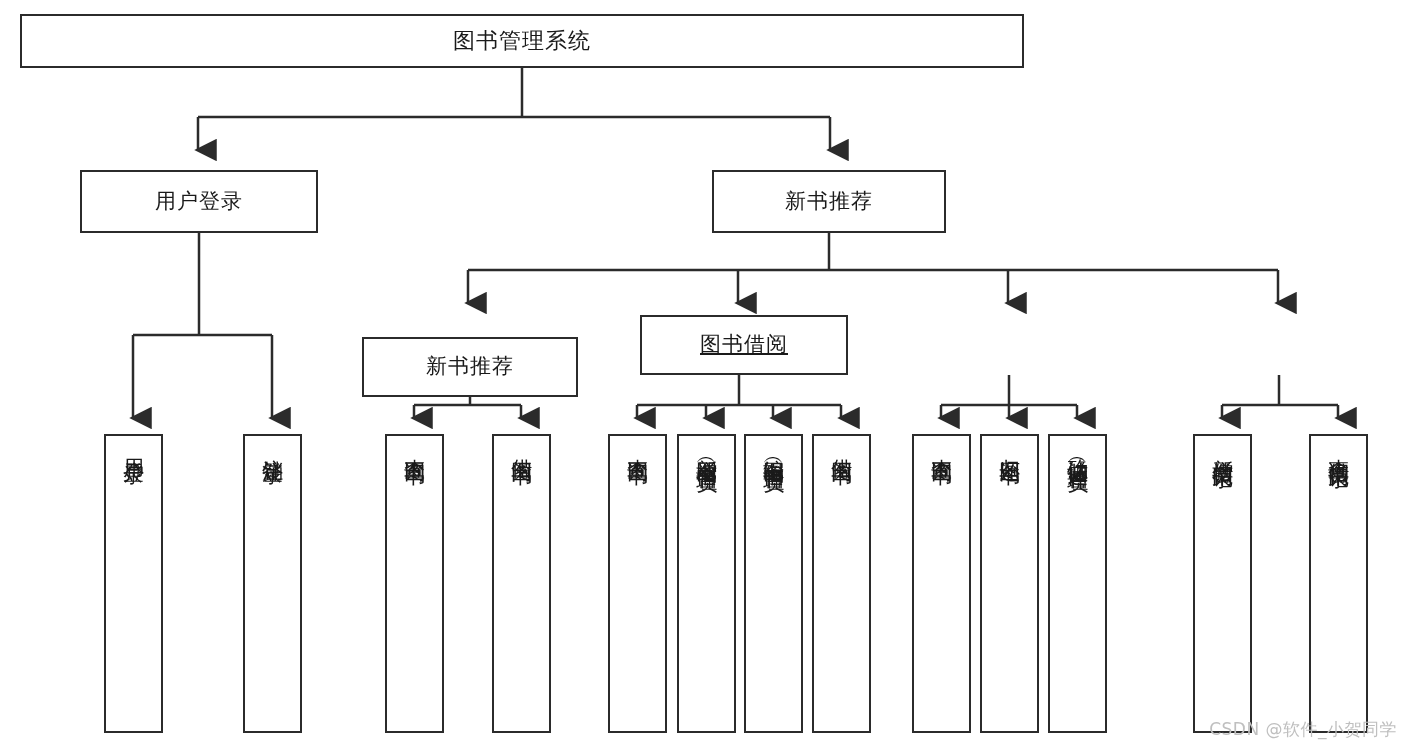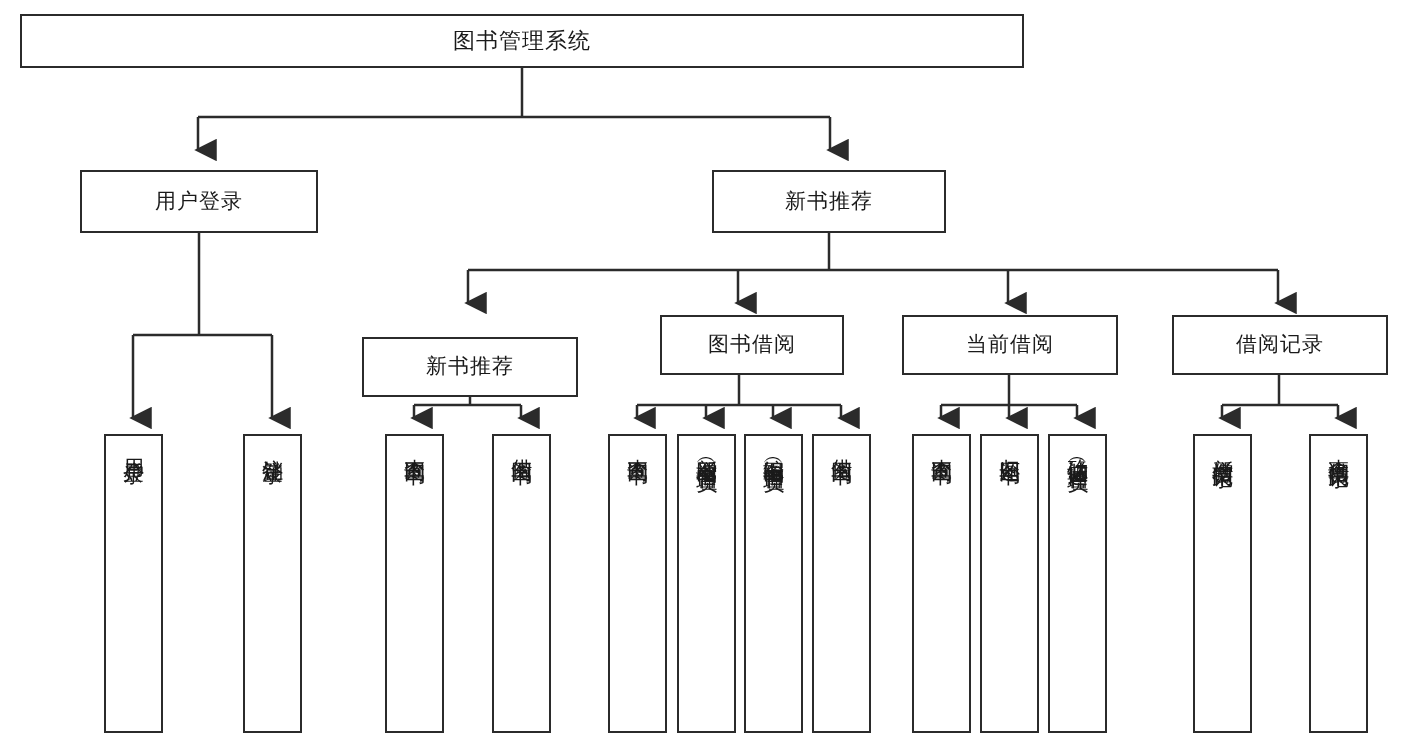--- a/index.html
+++ b/index.html
@@ -137,28 +137,22 @@
   <div class="node h" style="left:80px; top:170px; width:238px; height:63px;">
     <span class="label">用户登录</span>
   </div>
   <div class="node h" style="left:712px; top:170px; width:234px; height:63px;">
     <span class="label">新书推荐</span>
   </div>
 
   <div class="node h" style="left:362px; top:315px; width:216px; height:60px;margin-top:22px;">
     <span class="label">新书推荐</span>
   </div>
-  <div class="node h" style="left:660px; top:315px; width:184px; height:60px;">
+  <div class="node h" style="left:640px; top:315px; width:208px; height:60px;text-decoration:underline;">
     <span class="label">图书借阅</span>
-  </div>
-  <div class="node h" style="left:902px; top:315px; width:216px; height:60px;">
-    <span class="label">当前借阅</span>
-  </div>
-  <div class="node h" style="left:1172px; top:315px; width:216px; height:60px;">
-    <span class="label">借阅记录</span>
   </div>
 
   <div class="node leaf" style="left:104px; top:434px; width:59px; height:299px;">
     <span class="label">用户登录</span>
   </div>
   <div class="node leaf" style="left:243px; top:434px; width:59px; height:299px;">
     <span class="label">注销登录</span>
   </div>
 
   <div class="node leaf" style="left:385px; top:434px; width:59px; height:299px;">
@@ -191,14 +185,15 @@
     <span class="label">确认归还（管理员）</span>
   </div>
 
   <div class="node leaf" style="left:1193px; top:434px; width:59px; height:299px;">
     <span class="label">新增借阅记录</span>
   </div>
   <div class="node leaf" style="left:1309px; top:434px; width:59px; height:299px;">
     <span class="label">查询借阅记录</span>
   </div>
 
+  <div class="watermark">CSDN @软件_小贺同学</div>
 
 </div>
 
 </body></html>

